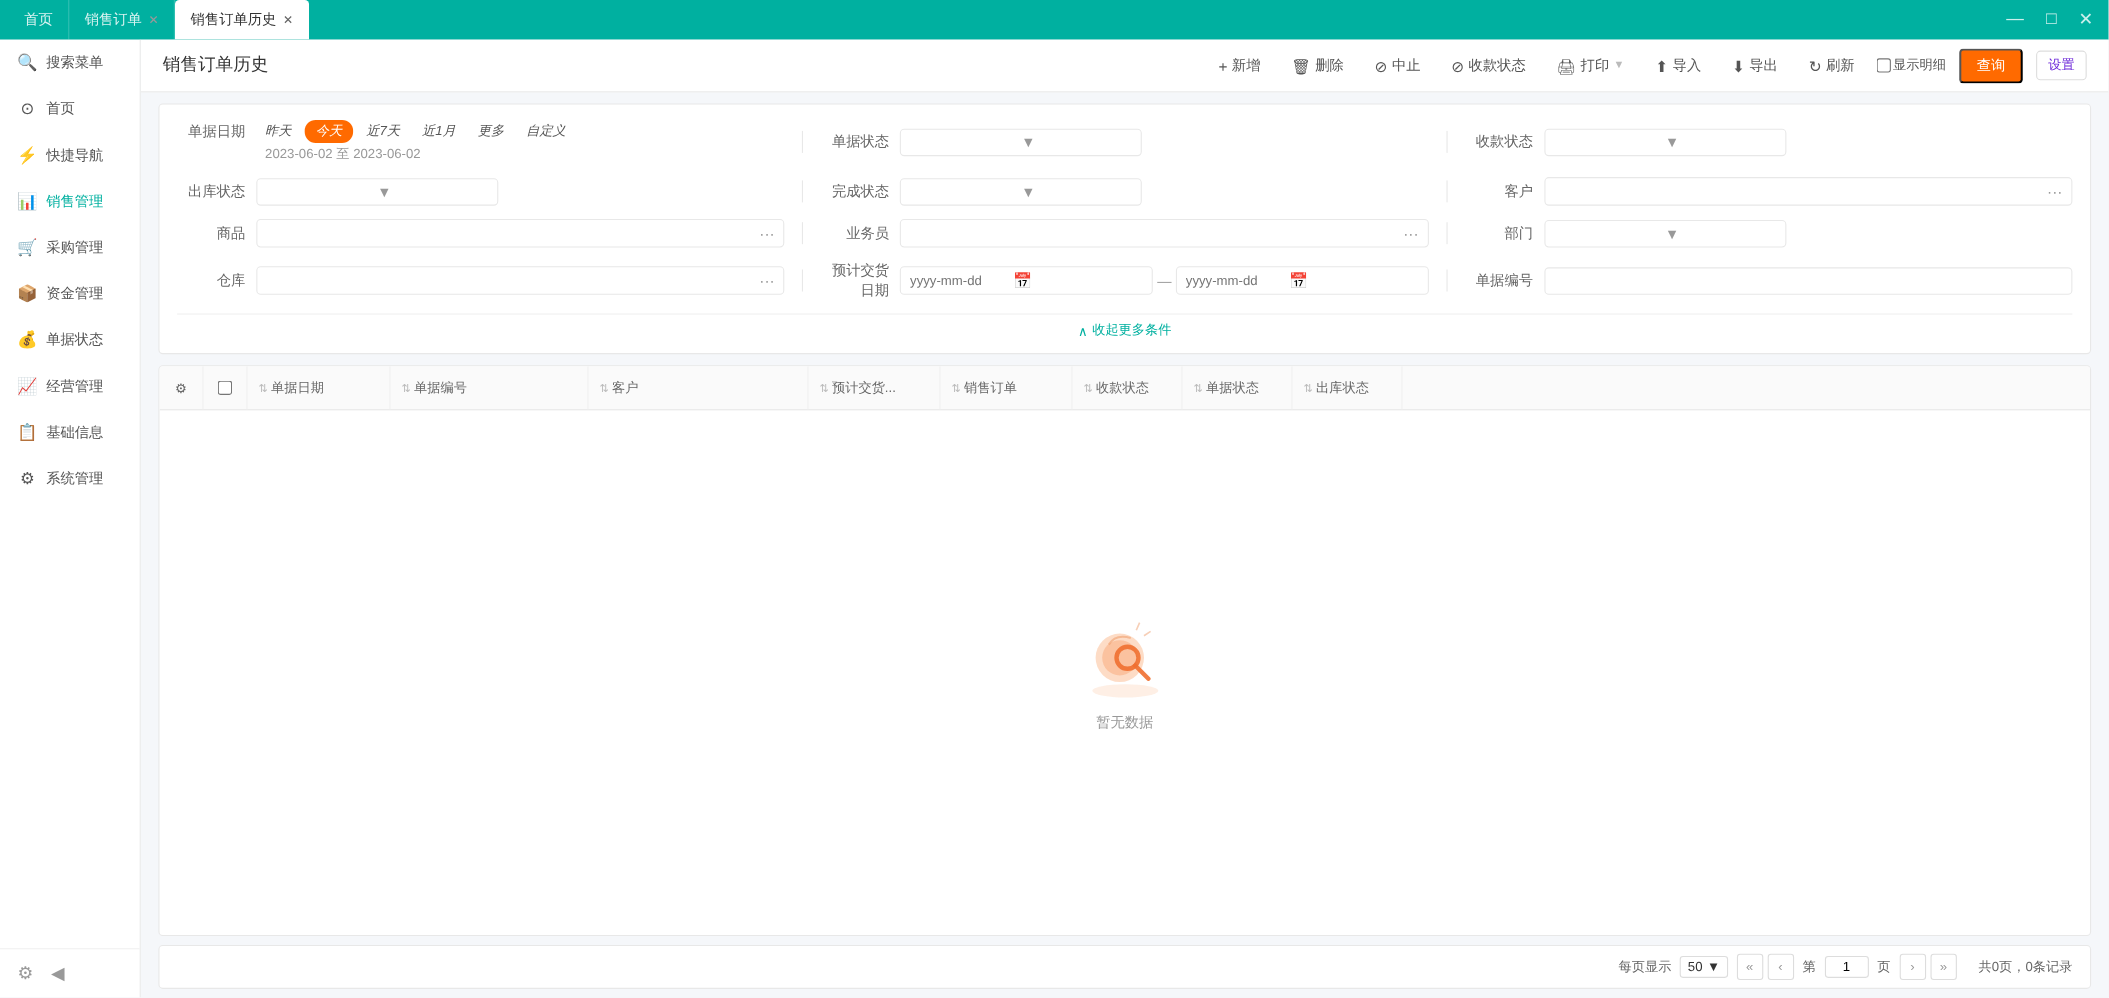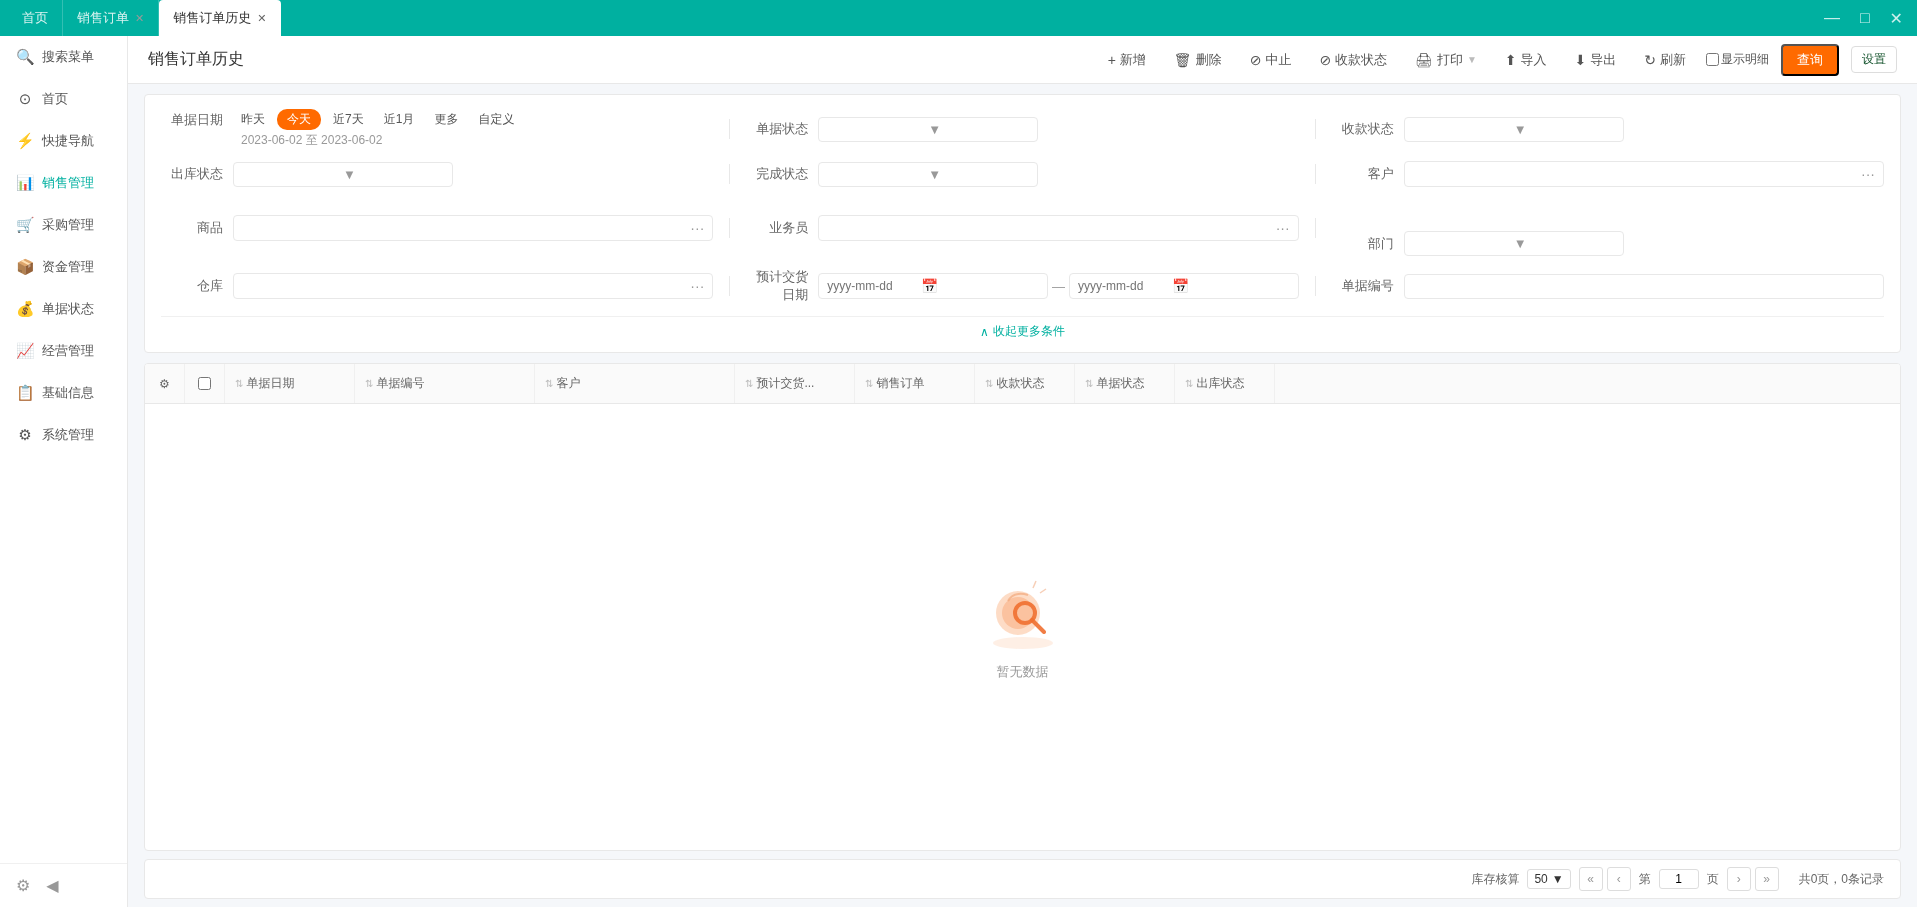--- a/index.html
+++ b/index.html
@@ -29,29 +29,29 @@
     
     .content { flex: 1; display: flex; flex-direction: column; overflow: hidden; background: #f5f7fa; }
 
     
     .page-header { background: white; padding: 0 20px; height: 48px; display: flex; align-items: center; border-bottom: 1px solid #e8e8e8; flex-shrink: 0; }
     .page-title { font-size: 16px; font-weight: 500; color: #333; flex: 1; }
     .toolbar { display: flex; align-items: center; gap: 12px; }
     .toolbar-btn { display: flex; align-items: center; gap: 4px; cursor: pointer; color: #555; font-size: 13px; padding: 4px 8px; }
     .toolbar-btn .btn-icon { font-size: 14px; }
     .toolbar-btn-primary { background: #ff6a00; color: white; border-radius: 4px; padding: 5px 14px; cursor: pointer; font-size: 13px; }
-    .toolbar-btn-secondary { background: white; border: 1px solid #ddd; color: #14532d; border-radius: 4px; padding: 4px 10px; cursor: pointer; font-size: 12px; display: flex; align-items: center; gap: 3px; }
+    .toolbar-btn-secondary { background: white; border: 1px solid #ddd; color: #6d28d9; border-radius: 4px; padding: 4px 10px; cursor: pointer; font-size: 12px; display: flex; align-items: center; gap: 3px; }
     .show-detail-check { display: flex; align-items: center; gap: 2px; font-size: 12px; color: #555; cursor: pointer; }
 
     
     .filter-area { background: white; margin: 10px 16px 0; border-radius: 4px; padding: 14px 16px 8px; border: 1px solid #e8e8e8; flex-shrink: 0; }
     .filter-row { display: flex; align-items: center; margin-bottom: 12px; gap: 0; }
     .filter-label { color: #666; font-size: 13px; width: 72px; text-align: right; padding-right: 10px; flex-shrink: 0; }
     .date-btns { display: flex; align-items: center; gap: 4px; }
-    .date-btn { padding: 2px 8px; border-radius: 10px; font-size: 12px; cursor: pointer; color: #555; }
+    .date-btn { padding: 2px 8px; border-radius: 10px; font-size: 12px; cursor: pointer; color: #555; font-style: italic; }
     .date-btn.active { background: #ff6a00; color: white; border-radius: 10px; }
     .date-range { font-size: 12px; color: #999; margin-left: 8px; }
     .filter-divider { width: 1px; background: #e8e8e8; height: 20px; margin: 0 16px; }
 
     
     .collapse-row { text-align: center; padding: 6px 0 4px; border-top: 1px solid #f0f0f0; margin-top: 4px; }
     .collapse-btn { color: #00b0a0; font-size: 12px; cursor: pointer; display: inline-flex; align-items: center; gap: 4px; }
 
     
     .table-area { flex: 1; margin: 10px 16px 0; background: white; border-radius: 4px; border: 1px solid #e8e8e8; display: flex; flex-direction: column; overflow: hidden; }
@@ -306,21 +306,21 @@
         <div class="filter-cell" style="flex:1;">
           <span class="filter-label">业务员</span>
           <div class="input-ellipsis-wrap" style="max-width:none;flex:1;">
             <input type="text" style="">
             <span class="input-more">···</span>
           </div>
         </div>
 
         <div class="filter-divider"></div>
 
-        <div class="filter-cell" style="flex:1;margin-top:32px;">
+        <div class="filter-cell" style="flex:1;">
           <span class="filter-label">部门</span>
           <div class="dropdown-wrap" style="flex:1;">
             <span></span>
             <span class="dropdown-arrow">▼</span>
           </div>
         </div>
       </div>
 
       <div class="filter-row">
         <div class="filter-cell" style="flex:1;">
@@ -417,21 +417,21 @@
             <line x1="54" y1="47" x2="66" y2="59" stroke="#f07030" stroke-width="4" stroke-linecap="round" opacity="0.9"></line>
             <path d="M30 28 Q36 18 50 22" stroke="#f0a070" stroke-width="2" fill="none" opacity="0.6"></path>
             <path d="M55 15 L58 8 M62 20 L68 16" stroke="#f0a070" stroke-width="1.5" fill="none" opacity="0.5"></path>
           </svg>
         </div>
         <span class="empty-text">暂无数据</span>
       </div>
     </div>
 
     <div class="pagination">
-      <span class="page-size-label">库存核算</span>
+      <span class="page-size-label">每页显示</span>
       <div class="page-size-select">
         <span>50</span>
         <span>▼</span>
       </div>
       <div class="page-nav">
         <div class="page-nav-btn">«</div>
         <div class="page-nav-btn">‹</div>
         <span class="page-info" style="margin:0 4px;">第</span>
         <input class="page-input" type="text" value="1" style="">
         <span class="page-info" style="margin:0 4px;">页</span>

